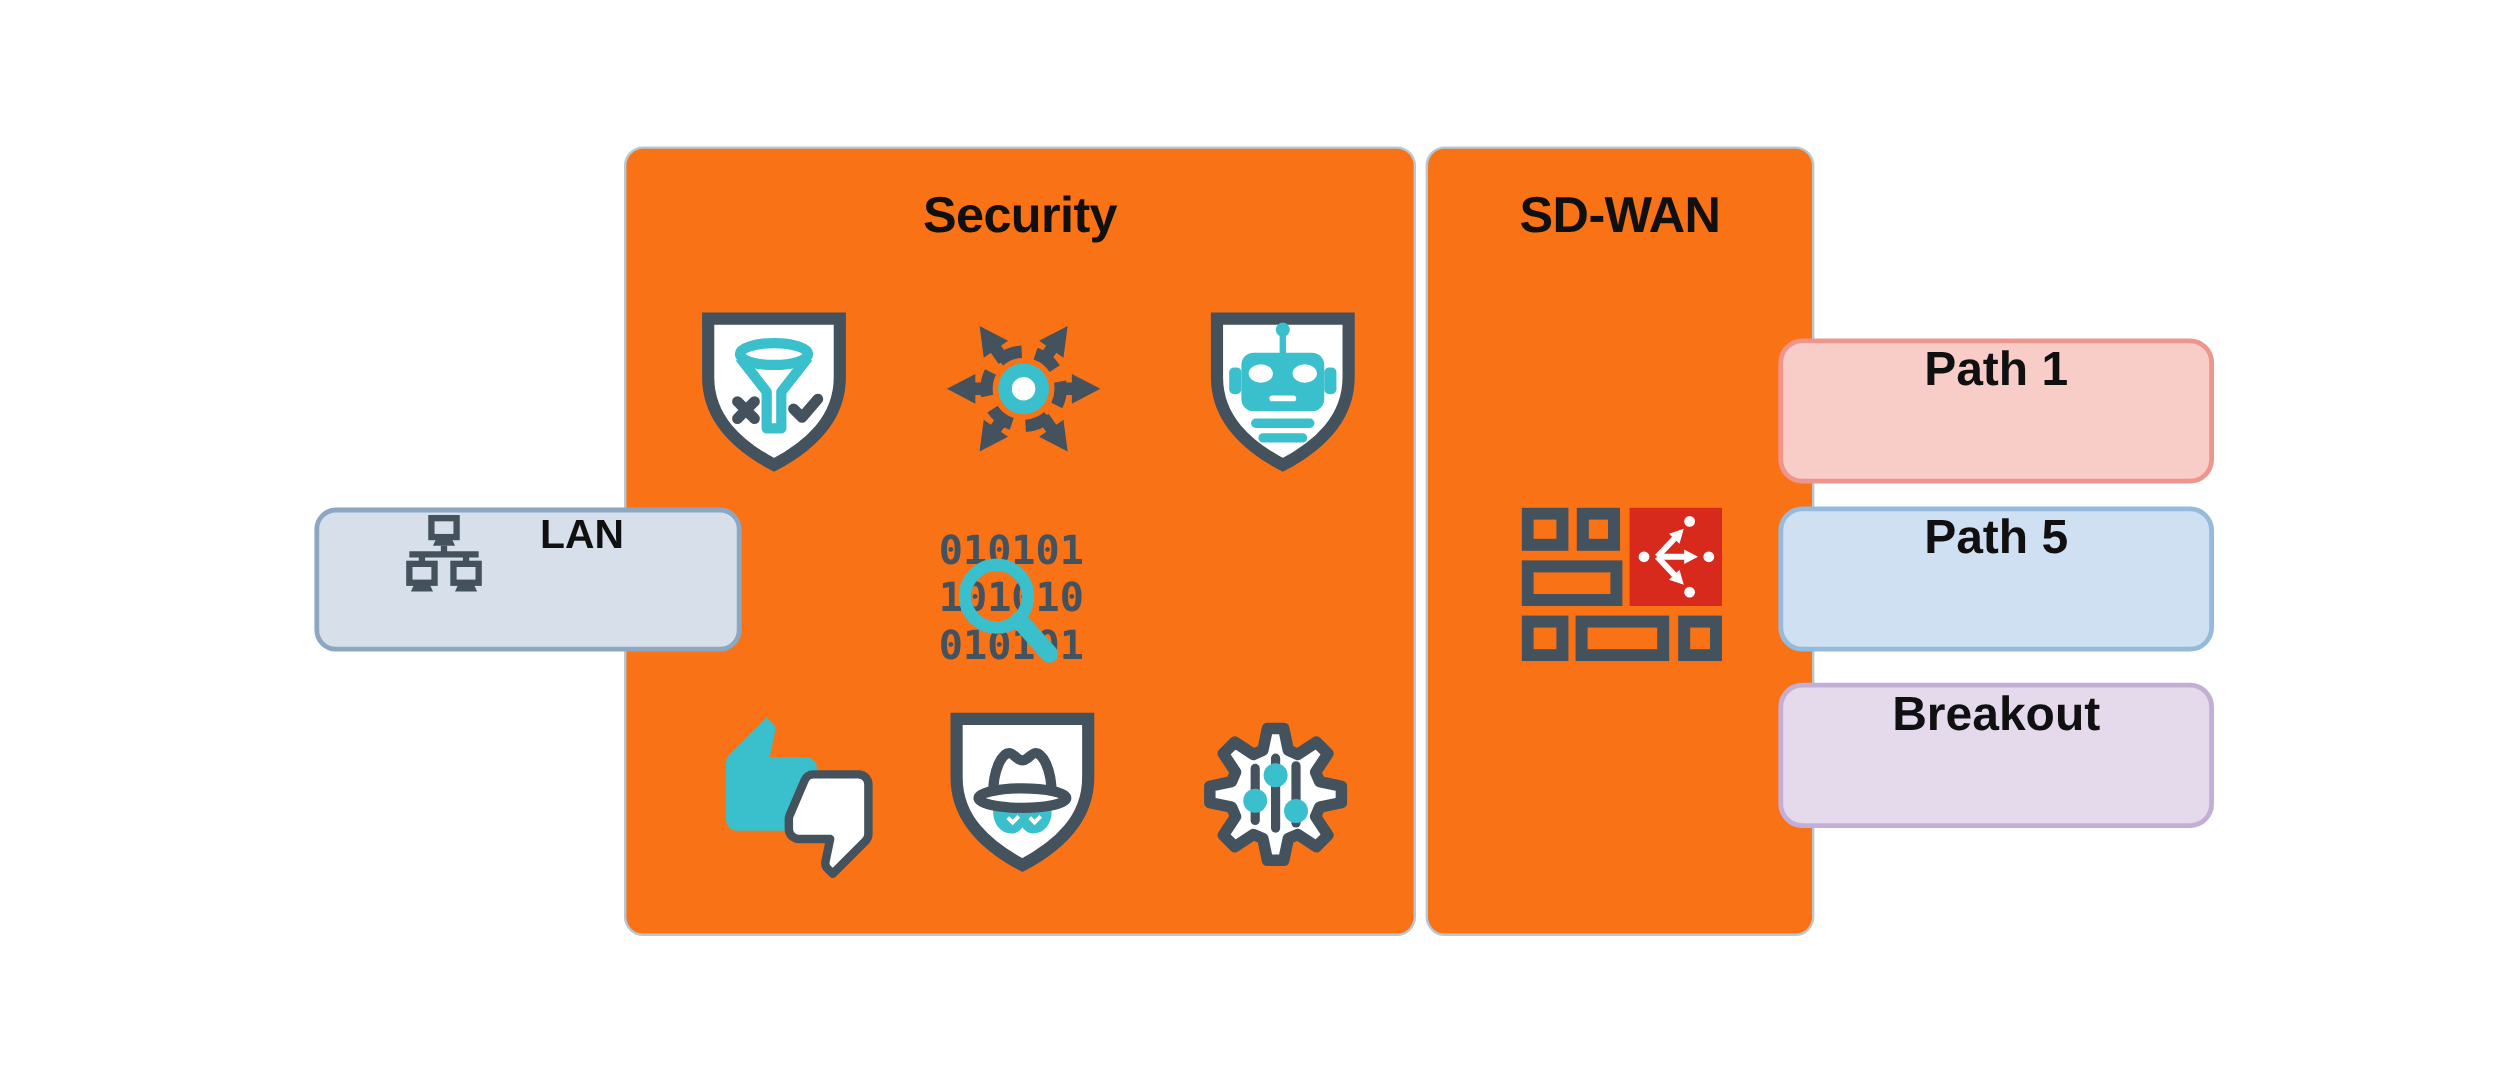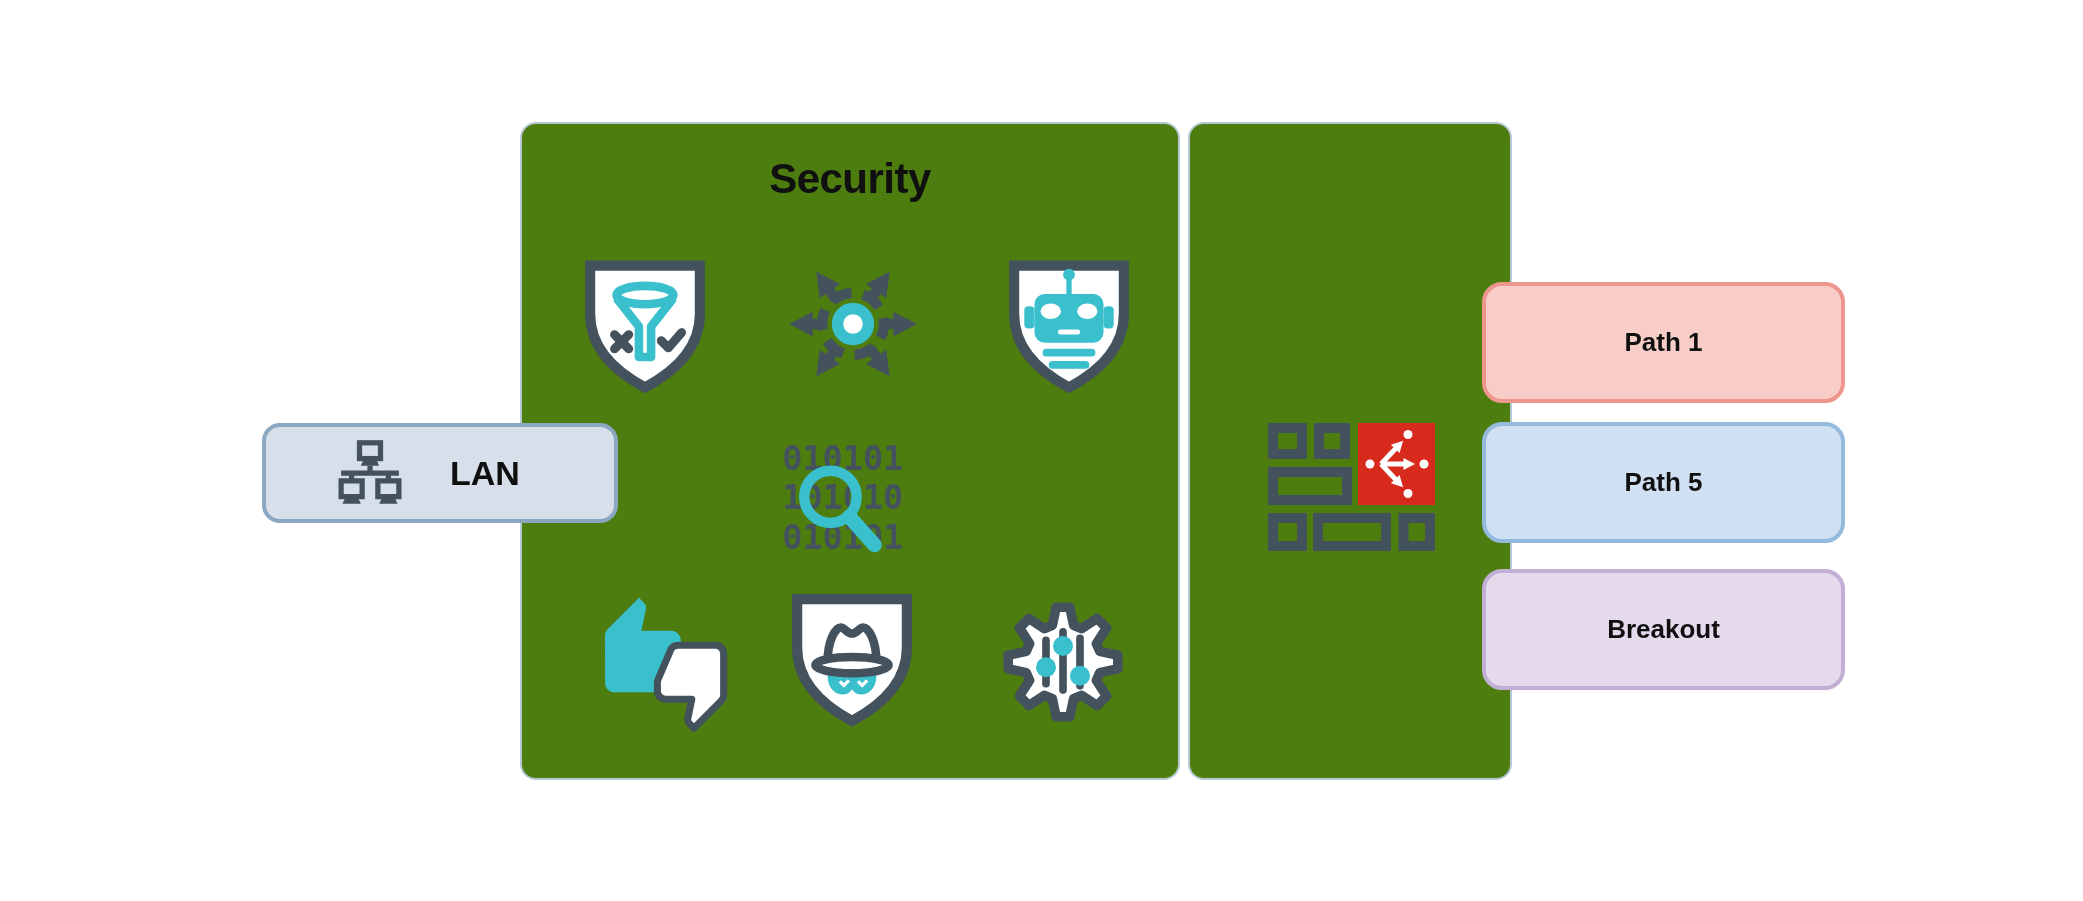--- a/index.html
+++ b/index.html
@@ -7,46 +7,46 @@
     --panel-border:#b5c8d3; --lan-fill:#d6dfea; --lan-border:#8ba7c1;
     --path1-fill:#f8cdc8; --path1-border:#ee968e;
     --path2-fill:#cfe0f2; --path2-border:#94bade;
     --breakout-fill:#e4daec; --breakout-border:#c3afd6;
     --text:#101010; --background:#ffffff;
   }
   *{margin:0;padding:0;box-sizing:border-box}
   html,body{background:var(--background)}
   body{width:2083px;height:901px;position:relative;overflow:hidden;
        font-family:"Liberation Sans",sans-serif;color:var(--text)}
-  .panel{position:absolute;background:#4d7c0f;border:2px solid var(--panel-border);border-radius:16px}
+  .panel{position:absolute;background:#f97316;border:2px solid var(--panel-border);border-radius:16px}
   #securityPanel{left:520px;top:122px;width:660px;height:658px}
   #sdwanPanel{left:1188px;top:122px;width:324px;height:658px}
   .panel-title{position:absolute;top:31px;left:0;right:0;text-align:center;
                font-size:42px;font-weight:bold;letter-spacing:-.5px;color:var(--text)}
   .slot{position:absolute}
   .slot svg{display:block;width:100%;height:100%}
   
   .s1{left:58px;top:131px;width:130px;height:143px}
   .s2{left:258px;top:134px;width:146px;height:132px}
   .s3{left:482px;top:131px;width:130px;height:143px}
   .s4{left:254px;top:310px;width:134px;height:134px}
   .s5{left:78px;top:466px;width:142px;height:142px}
   .s6{left:265px;top:464px;width:130px;height:144px}
   .s7{left:473px;top:470px;width:136px;height:136px}
   .sdwanIcon{left:78px;top:299px;width:168px;height:128px}
   
-  .lan{position:absolute;left:262px;top:423px;width:356px;height:100px;
+  .lan{position:absolute;left:262px;top:423px;width:356px;height:120px;
        background:var(--lan-fill);border:4px solid var(--lan-border);border-radius:18px;
-       display:flex;align-items:center;padding-left:62px;gap:38px}
+       display:flex;padding-left:62px;gap:38px}
   .lan svg{display:block;width:84px;height:70px}
   .lan .label{font-size:34px;font-weight:bold;color:var(--text)}
   
   .pathnode{position:absolute;left:1482px;width:363px;height:121px;border-radius:20px;
-            display:flex;align-items:center;justify-content:center;
-            font-size:26px;font-weight:bold;color:var(--text)}
+            display:flex;align-items:flex-start;justify-content:center;
+            font-size:40px;font-weight:bold;color:var(--text)}
   #path1{top:282px;background:var(--path1-fill);border:4px solid var(--path1-border)}
   #path2{top:422px;background:var(--path2-fill);border:4px solid var(--path2-border)}
   #breakout{top:569px;background:var(--breakout-fill);border:4px solid var(--breakout-border)}
   
   .darkS{stroke:var(--icon-dark)} .darkF{fill:var(--icon-dark)}
   .tealS{stroke:var(--icon-teal)} .tealF{fill:var(--icon-teal)}
   .redF{fill:var(--icon-red)} .whiteF{fill:#fff}
 </style>
 </head>
 <body>
@@ -148,20 +148,21 @@
       <g class="tealF">
         <circle cx="24" cy="34.5" r="4.7"></circle>
         <circle cx="32" cy="24.5" r="4.7"></circle>
         <circle cx="40" cy="38.5" r="4.7"></circle>
       </g>
     </svg>
   </div>
 </div>
 
 <div class="panel" id="sdwanPanel">
+  <div class="panel-title">SD-WAN</div>
 
   <div class="slot sdwanIcon">
     <svg viewBox="0 0 168 128">
       <defs>
         <marker id="mW" markerUnits="userSpaceOnUse" markerWidth="13" markerHeight="13" refX="6" refY="6.5" orient="auto">
           <path d="M0.5,0.5 L12,6.5 L0.5,12.5 Z" fill="#ffffff"></path>
         </marker>
       </defs>
       <g class="darkS" fill="none" stroke-width="10">
         <rect x="5" y="5" width="29" height="26"></rect>

